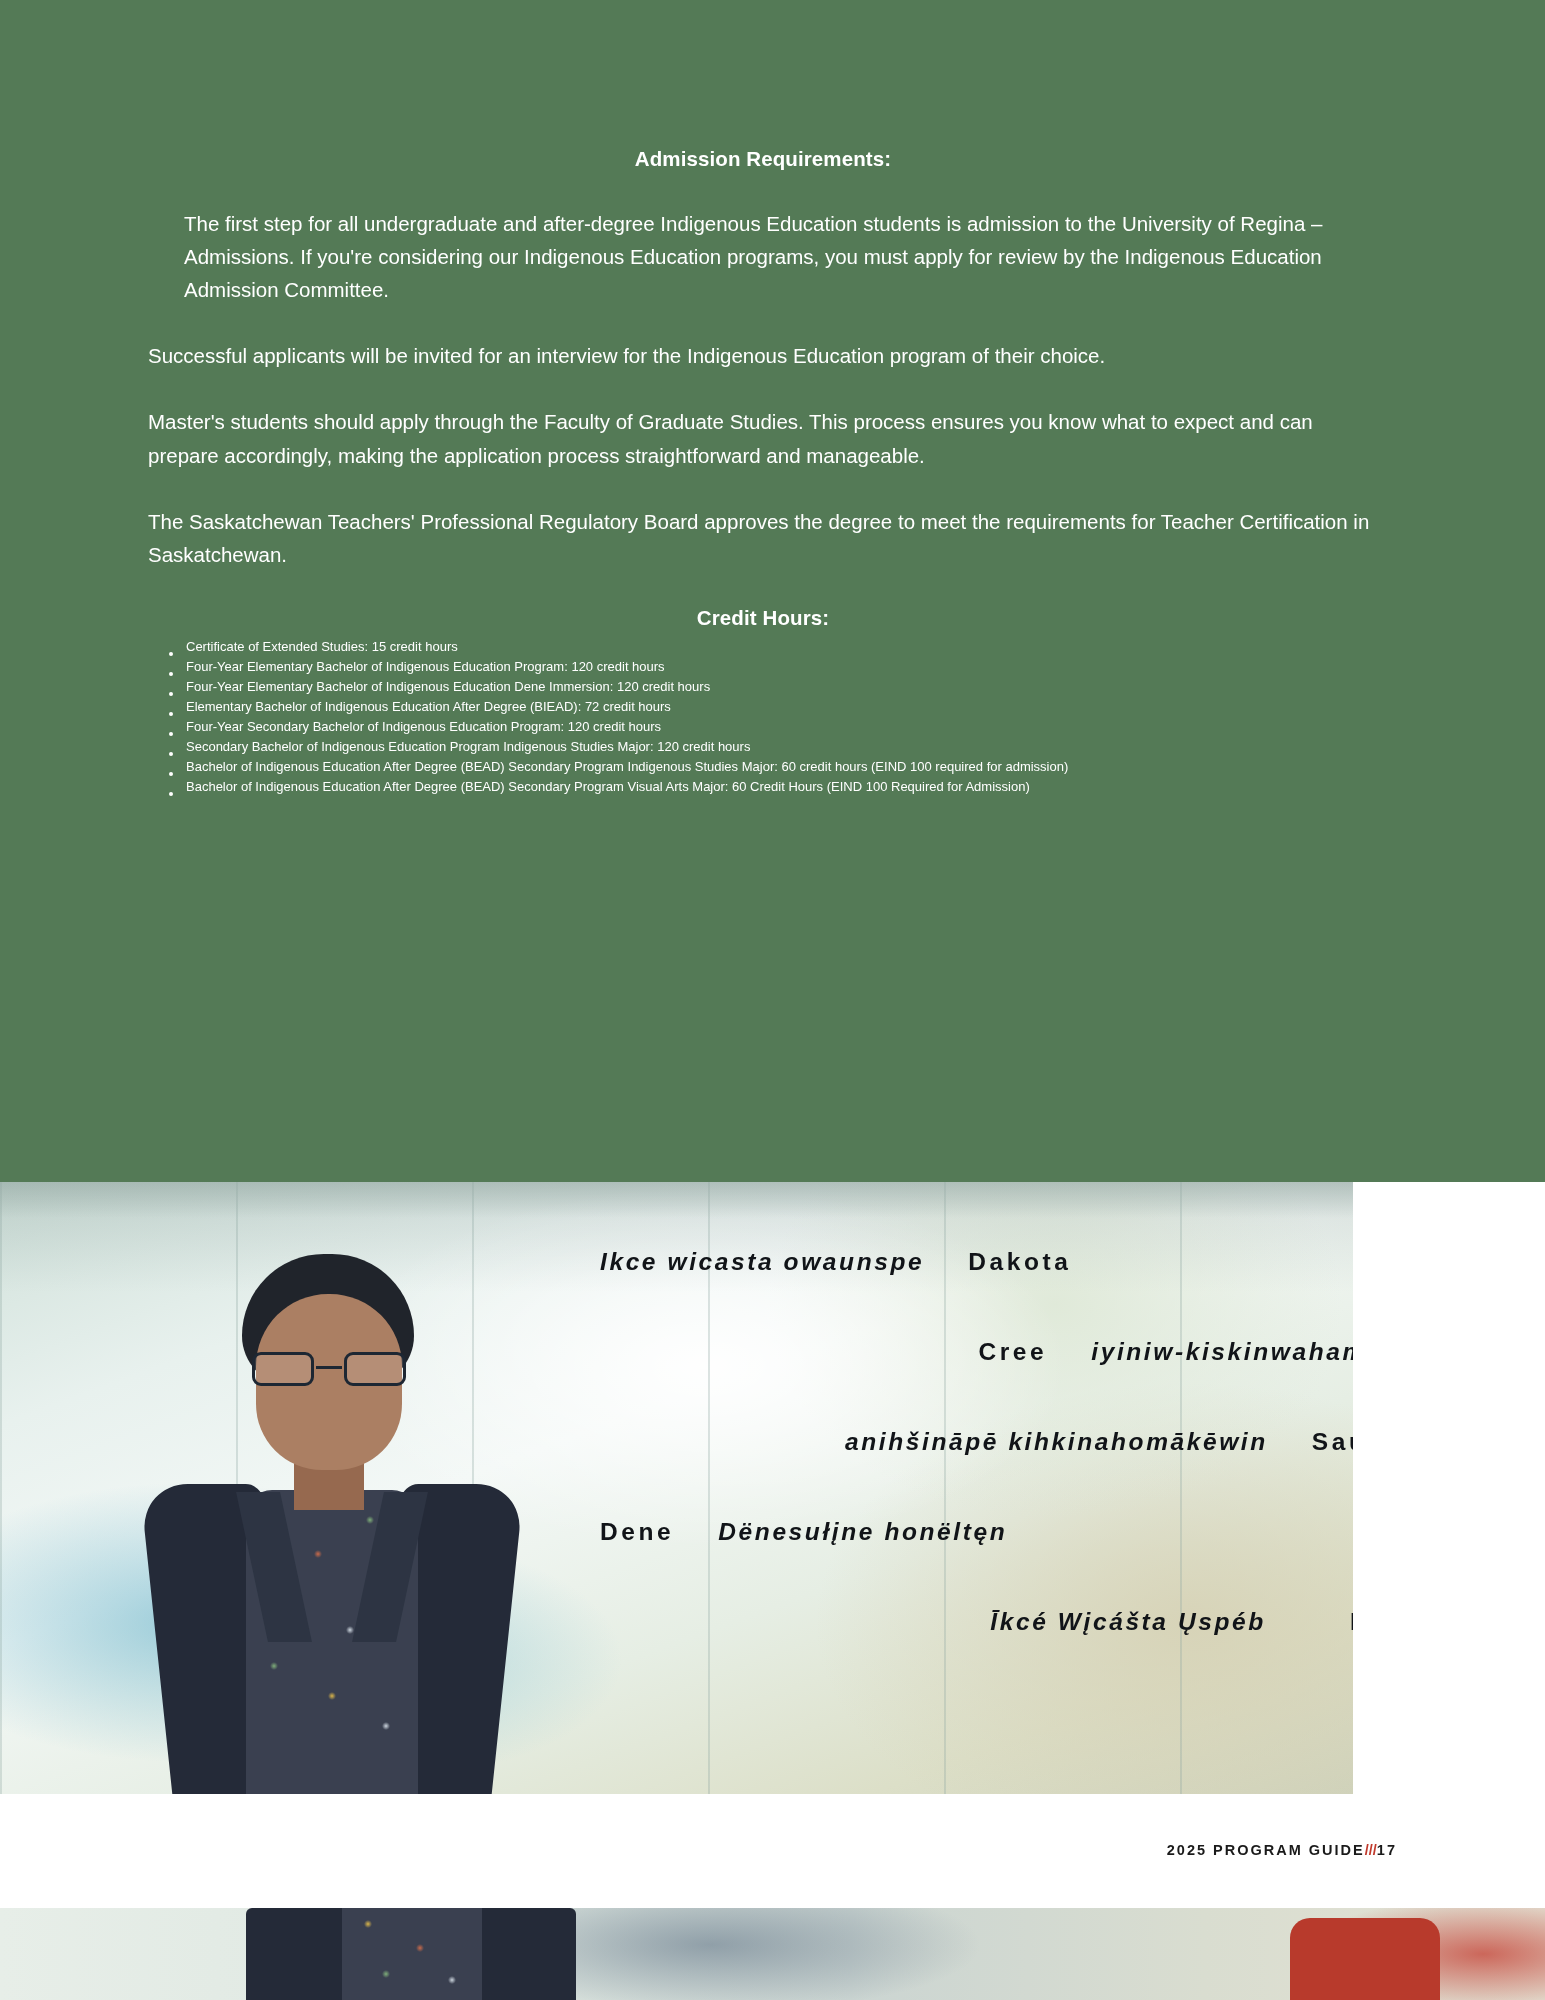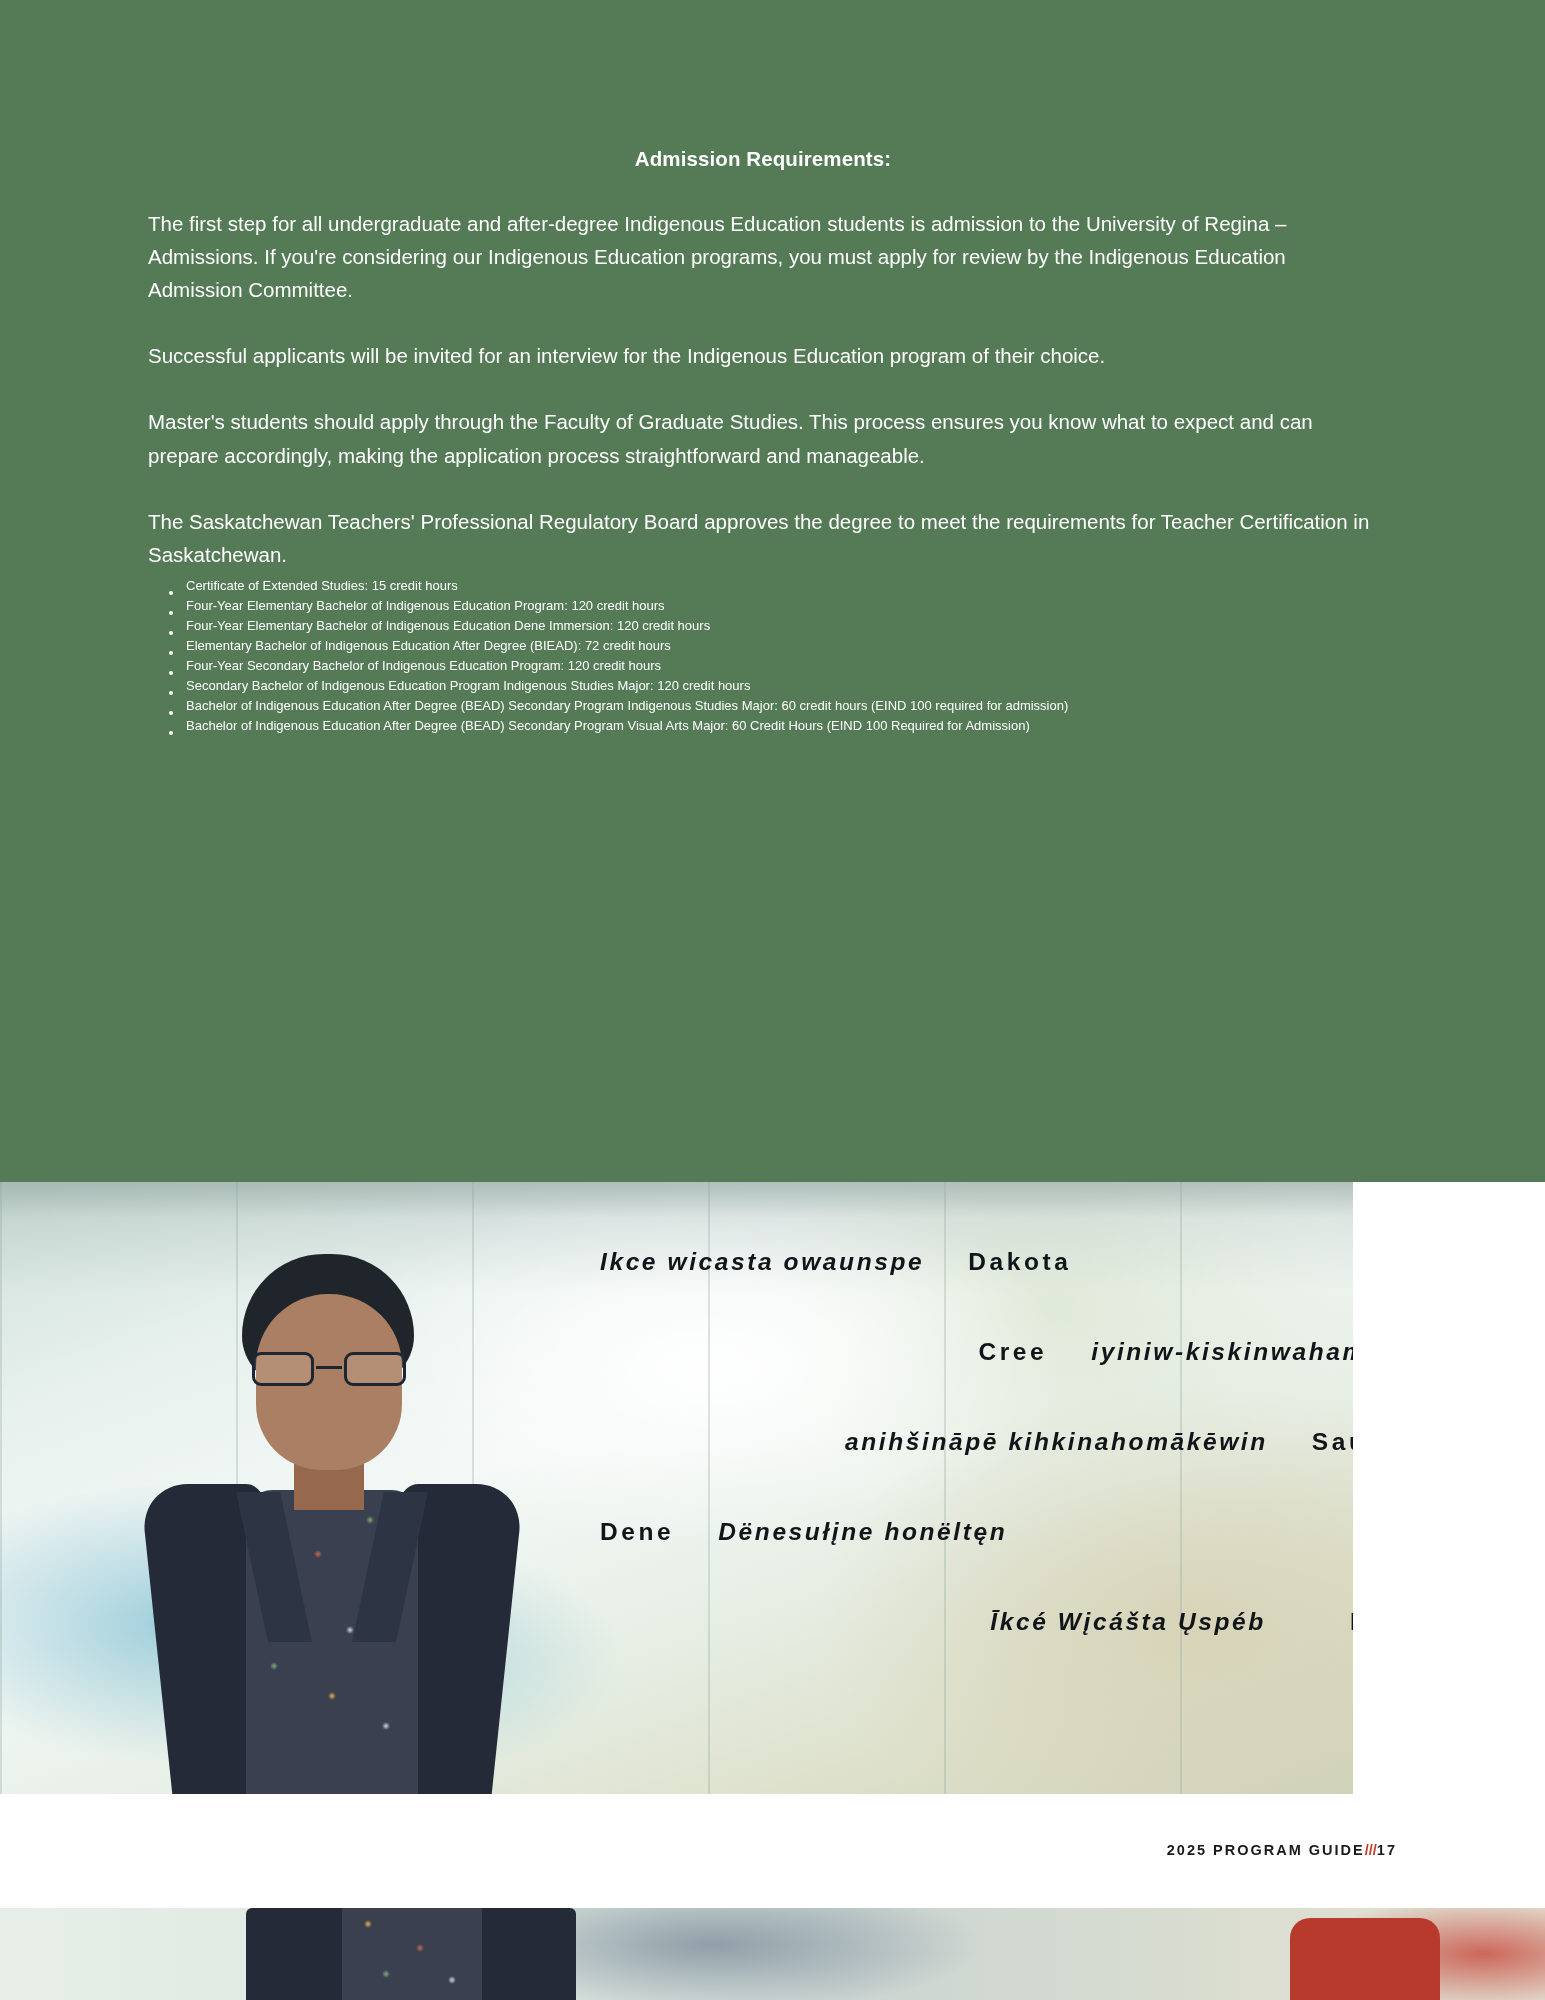--- a/index.html
+++ b/index.html
@@ -47,21 +47,21 @@
   }
 
   p.body-para {
     font-size: 20.5px;
     line-height: 1.62;
     color: #ffffff;
     font-weight: 400;
     margin-top: 33px;
   }
 
-  p.body-para:first-of-type { margin-top: 0; }
+  p.body-para:first-of-type { margin-top: 0; margin-left: 36px; }
 
   .heading.credit-heading {
     margin-top: 33px;
   }
 
   ul.credit-list {
     list-style: none;
     margin-top: 5px;
     padding-left: 0;
   }
@@ -339,20 +339,21 @@
       <div class="heading">Admission Requirements:</div>
 
       <p class="body-para" style="margin-top:34px;">The first step for all undergraduate and after-degree Indigenous Education students is admission to the University of Regina – Admissions. If you're considering our Indigenous Education programs, you must apply for review by the Indigenous Education Admission Committee.</p>
 
       <p class="body-para">Successful applicants will be invited for an interview for the Indigenous Education program of their choice.</p>
 
       <p class="body-para">Master's students should apply through the Faculty of Graduate Studies. This process ensures you know what to expect and can prepare accordingly, making the application process straightforward and manageable.</p>
 
       <p class="body-para">The Saskatchewan Teachers' Professional Regulatory Board approves the degree to meet the requirements for Teacher Certification in Saskatchewan.</p>
 
+      <div class="heading credit-heading">Credit Hours:</div>
 
       <ul class="credit-list">
         <li>Certificate of Extended Studies: 15 credit hours</li>
         <li>Four-Year Elementary Bachelor of Indigenous Education Program: 120 credit hours</li>
         <li>Four-Year Elementary Bachelor of Indigenous Education Dene Immersion: 120 credit hours</li>
         <li>Elementary Bachelor of Indigenous Education After Degree (BIEAD): 72 credit hours</li>
         <li>Four-Year Secondary Bachelor of Indigenous Education Program: 120 credit hours</li>
         <li>Secondary Bachelor of Indigenous Education Program Indigenous Studies Major: 120 credit hours</li>
         <li>Bachelor of Indigenous Education After Degree (BEAD) Secondary Program Indigenous Studies Major: 60 credit hours (EIND 100 required for admission)</li>
         <li>Bachelor of Indigenous Education After Degree (BEAD) Secondary Program Visual Arts Major: 60 Credit Hours (EIND 100 Required for Admission)</li>

